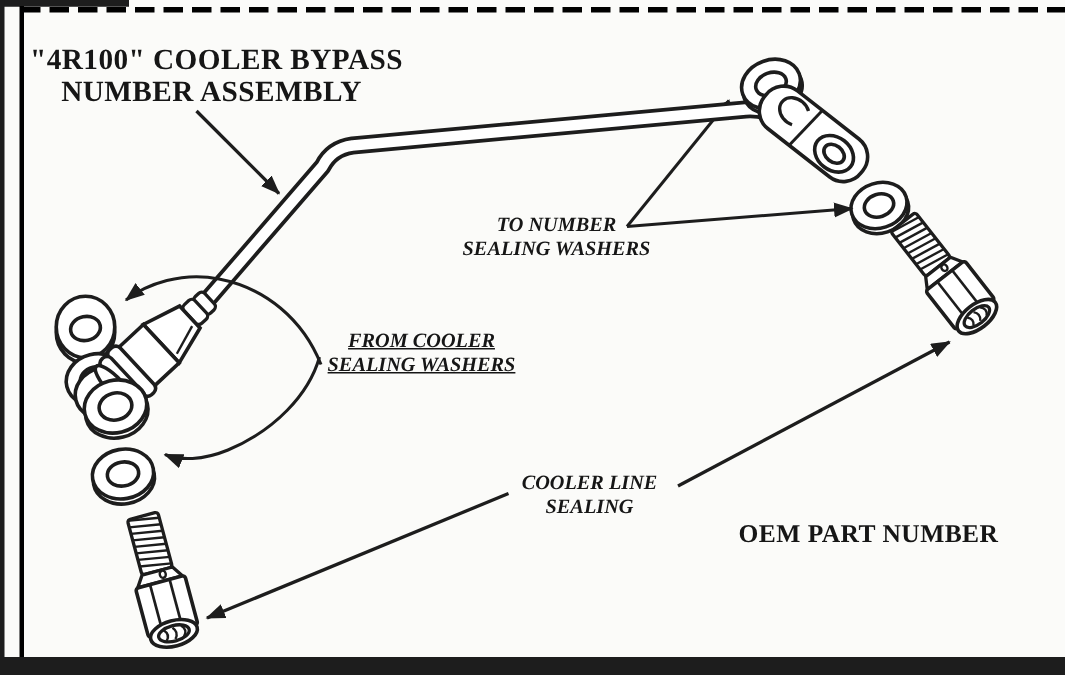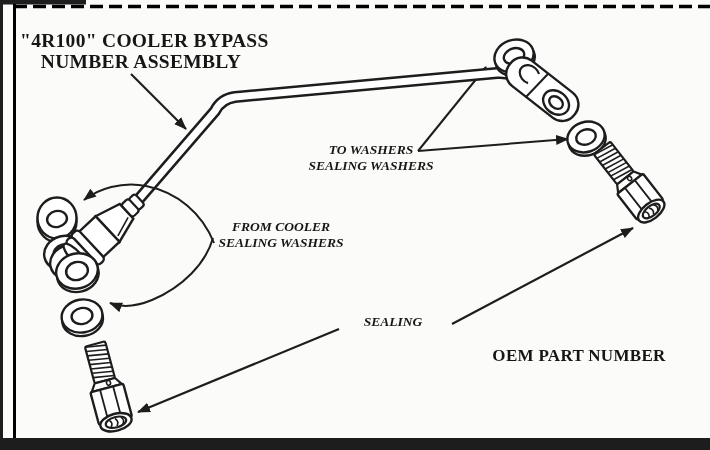--- a/index.html
+++ b/index.html
@@ -151,30 +151,31 @@
     <line x1="14.5" y1="4" x2="14.5" y2="440" stroke="#000000" stroke-width="3"></line>
     <rect class="solid" x="0" y="438" width="710" height="12"></rect>
   </svg>
 
   <div class="label title-label" style="left:20px;top:30px;width:242px;">
     <div>"4R100" COOLER BYPASS</div>
     <div>NUMBER ASSEMBLY</div>
   </div>
 
   <div class="label callout-label" style="left:296px;top:142px;width:150px;">
-    <div>TO WASHERS</div>
+    <div>TO NUMBER</div>
     <div>SEALING WASHERS</div>
   </div>
 
-  <div class="label callout-label" style="left:206px;top:219px;width:150px;">
+  <div class="label callout-label" style="left:206px;top:219px;width:150px;text-decoration:underline;">
     <div>FROM COOLER</div>
     <div>SEALING WASHERS</div>
   </div>
 
   <div class="label callout-label" style="left:320px;top:314px;width:146px;">
+    <div>COOLER LINE</div>
     <div>SEALING</div>
   </div>
 
   <div class="label oem-label" style="left:478px;top:346px;width:202px;">
     <div>OEM PART NUMBER</div>
   </div>
 
 </div>
 
 </body></html>

